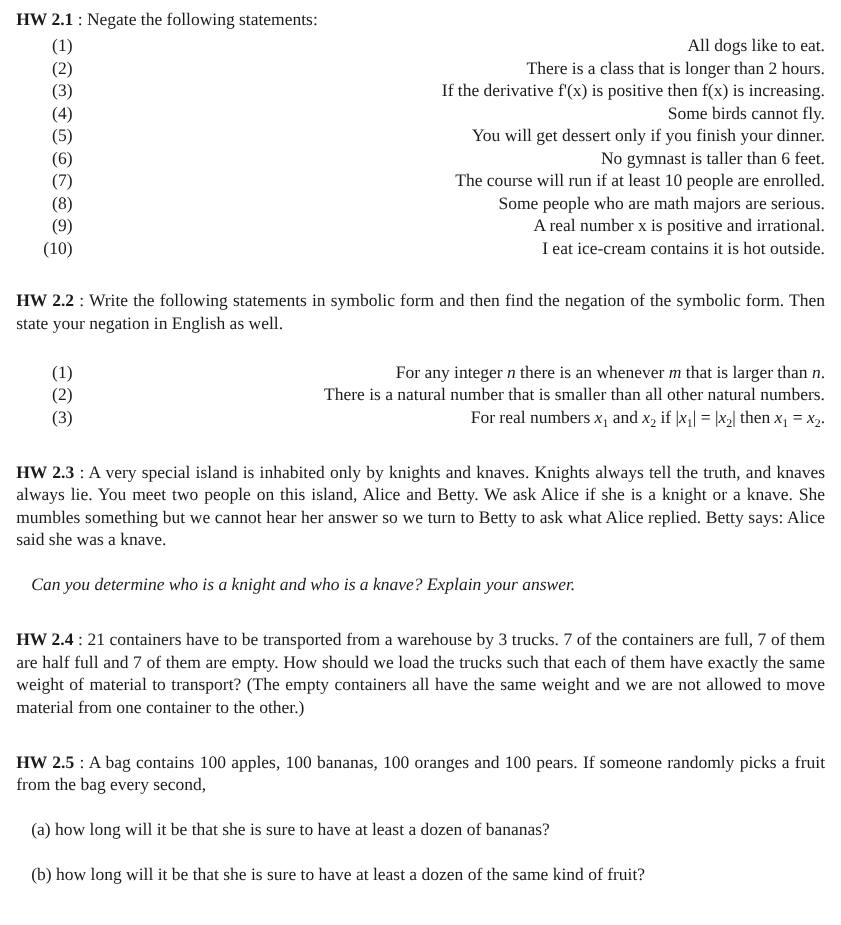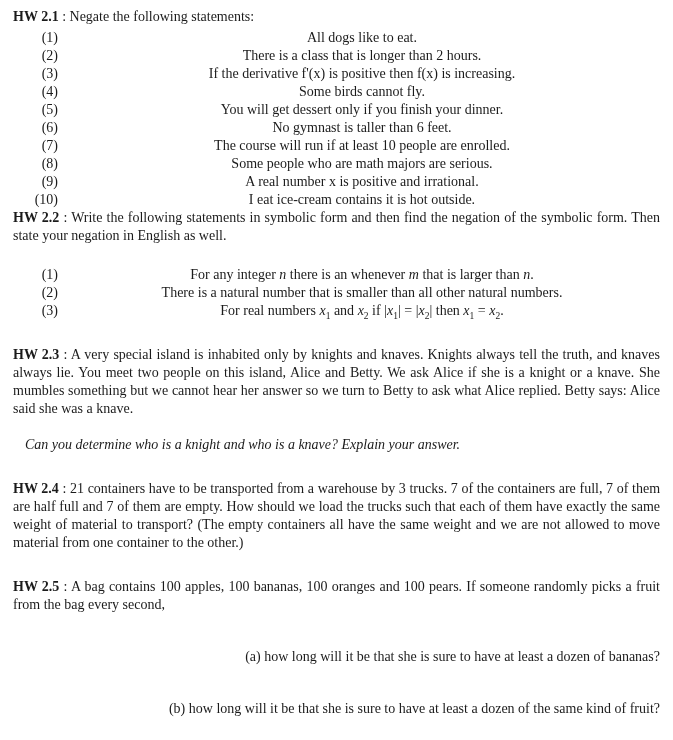--- a/index.html
+++ b/index.html
@@ -24,48 +24,48 @@
   .para {
     margin: 0;
     text-align: justify;
   }
   .hw-label {
     font-weight: bold;
     white-space: pre;
   }
   .sep { white-space: pre; }
   section { margin: 0; }
-  .sec-gap { }
+  .sec-gap { margin-top: 24px; }
   .sec-gap-lg { margin-top: 26px; }
   .plist { margin-top: 3px; }
   .plist-spaced { margin-top: 21px; }
   .pitem {
     display: flex;
     align-items: baseline;
   }
   .pitem .marker {
     flex: 0 0 45px;
     text-align: right;
     white-space: pre;
   }
   .pitem .itext {
     margin-left: 6px;
     flex: 1;
-    text-align: center;
+    text-align: right;
   }
   .followup {
     margin-top: 18px;
     text-indent: 12px;
     font-style: italic;
   }
   .alpha-item {
-    margin-top: 34px;
+    margin-top: 18px;
     padding-left: 30px;
     text-indent: -18px;
-    text-align: right;
+    text-align: left;
   }
   .alpha-item .amarker { white-space: pre; }
   .mvar {
     font-style: italic;
     font-family: "Liberation Serif", "DejaVu Serif", serif;
   }
   sub.msub {
     font-size: 0.68em;
     line-height: 0;
   }

